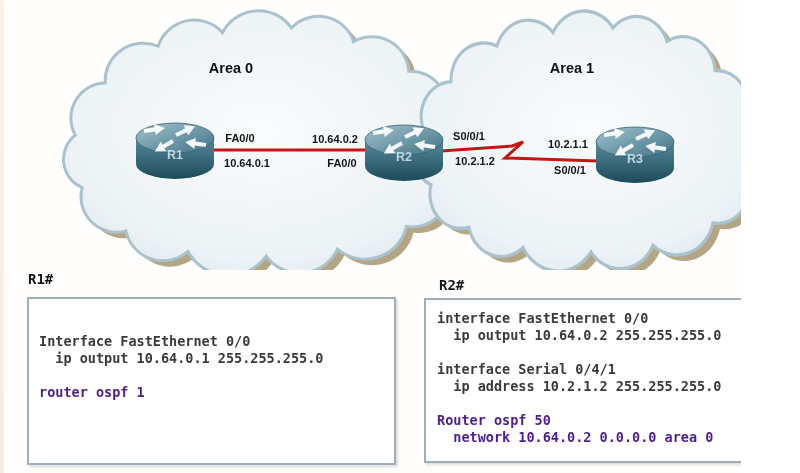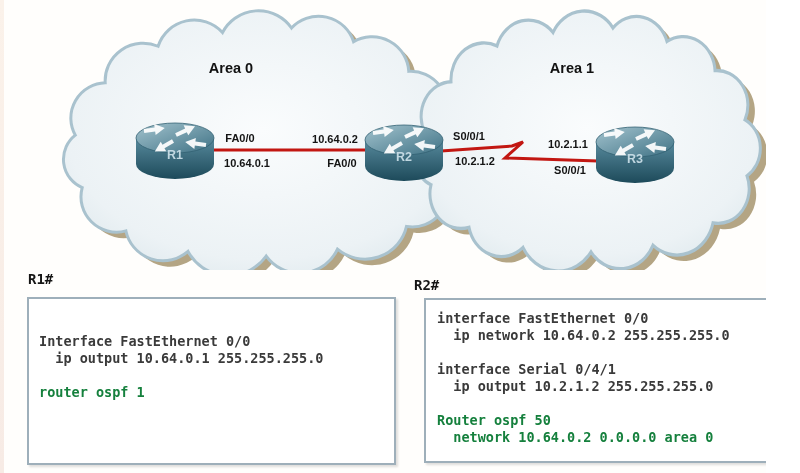--- a/index.html
+++ b/index.html
@@ -1,37 +1,37 @@
 <!DOCTYPE html>
 <html><head>
 <meta charset="utf-8">
 <style>
   html,body{margin:0;padding:0;background:#ffffff;}
   .stage{position:relative;width:741px;height:473px;background:#fffefc;overflow:hidden;
-         font-family:"Liberation Sans",sans-serif;padding-left:25px;}
+         font-family:"Liberation Sans",sans-serif;}
   .edge-strip{position:absolute;left:0;top:0;width:4px;height:473px;
               background:linear-gradient(#fbf2ea,#f7ebe5);}
   .diagram-svg{position:absolute;left:0;top:0;}
   .area-label{font-family:"Liberation Sans",sans-serif;font-weight:bold;font-size:14.5px;
               fill:#111;text-anchor:middle;}
   .link-label{font-family:"Liberation Sans",sans-serif;font-weight:bold;font-size:11px;
               fill:#141414;text-anchor:middle;}
   .router-label{font-family:"Liberation Sans",sans-serif;font-weight:bold;font-size:12.5px;
               fill:#c8dde6;text-anchor:middle;opacity:.95;}
   .term-prompt{position:absolute;font-family:"DejaVu Sans Mono",monospace;font-weight:bold;
               font-size:14px;color:#151515;}
   #r1-prompt{left:28px;top:271px;}
-  #r2-prompt{left:414px;top:277px;}
+  #r2-prompt{left:439px;top:277px;}
   .term-box{position:absolute;box-sizing:border-box;background:#ffffff;
             border:2px solid #9eafba;box-shadow:2px 2px 2px rgba(110,110,110,.22);}
   #r1-box{left:27px;top:297px;width:369px;height:168px;padding:34px 0 0 10px;}
   #r2-box{left:424px;top:298px;width:372px;height:165px;padding:10px 0 0 11px;}
   .config-line{font-family:"DejaVu Sans Mono",monospace;font-weight:bold;font-size:13.5px;
                line-height:17px;min-height:17px;color:#3a3a3a;white-space:pre;}
-  .hl{color:#15803d;}
+  .hl{color:#4c1d95;}
 </style>
 </head>
 <body>
 
 <div class="stage">
   <div class="edge-strip"></div>
 
   <svg class="diagram-svg" width="800" height="270" viewBox="0 0 800 270">
     <defs>
       <radialGradient id="gCloud" cx="50%" cy="45%" r="68%">
@@ -105,21 +105,21 @@
   <div class="term-box" id="r1-box">
     <div class="config-line">Interface FastEthernet 0/0</div>
     <div class="config-line">  ip output 10.64.0.1 255.255.255.0</div>
     <div class="config-line"></div>
     <div class="config-line hl">router ospf 1</div>
   </div>
 
   <div class="term-prompt" id="r2-prompt">R2#</div>
   <div class="term-box" id="r2-box">
     <div class="config-line">interface FastEthernet 0/0</div>
-    <div class="config-line">  ip network 10.64.0.2 255.255.255.0</div>
+    <div class="config-line">  ip output 10.64.0.2 255.255.255.0</div>
     <div class="config-line"></div>
     <div class="config-line">interface Serial 0/4/1</div>
-    <div class="config-line">  ip output 10.2.1.2 255.255.255.0</div>
+    <div class="config-line">  ip address 10.2.1.2 255.255.255.0</div>
     <div class="config-line"></div>
     <div class="config-line hl">Router ospf 50</div>
     <div class="config-line hl">  network 10.64.0.2 0.0.0.0 area 0</div>
   </div>
 </div>
 
 </body></html>

